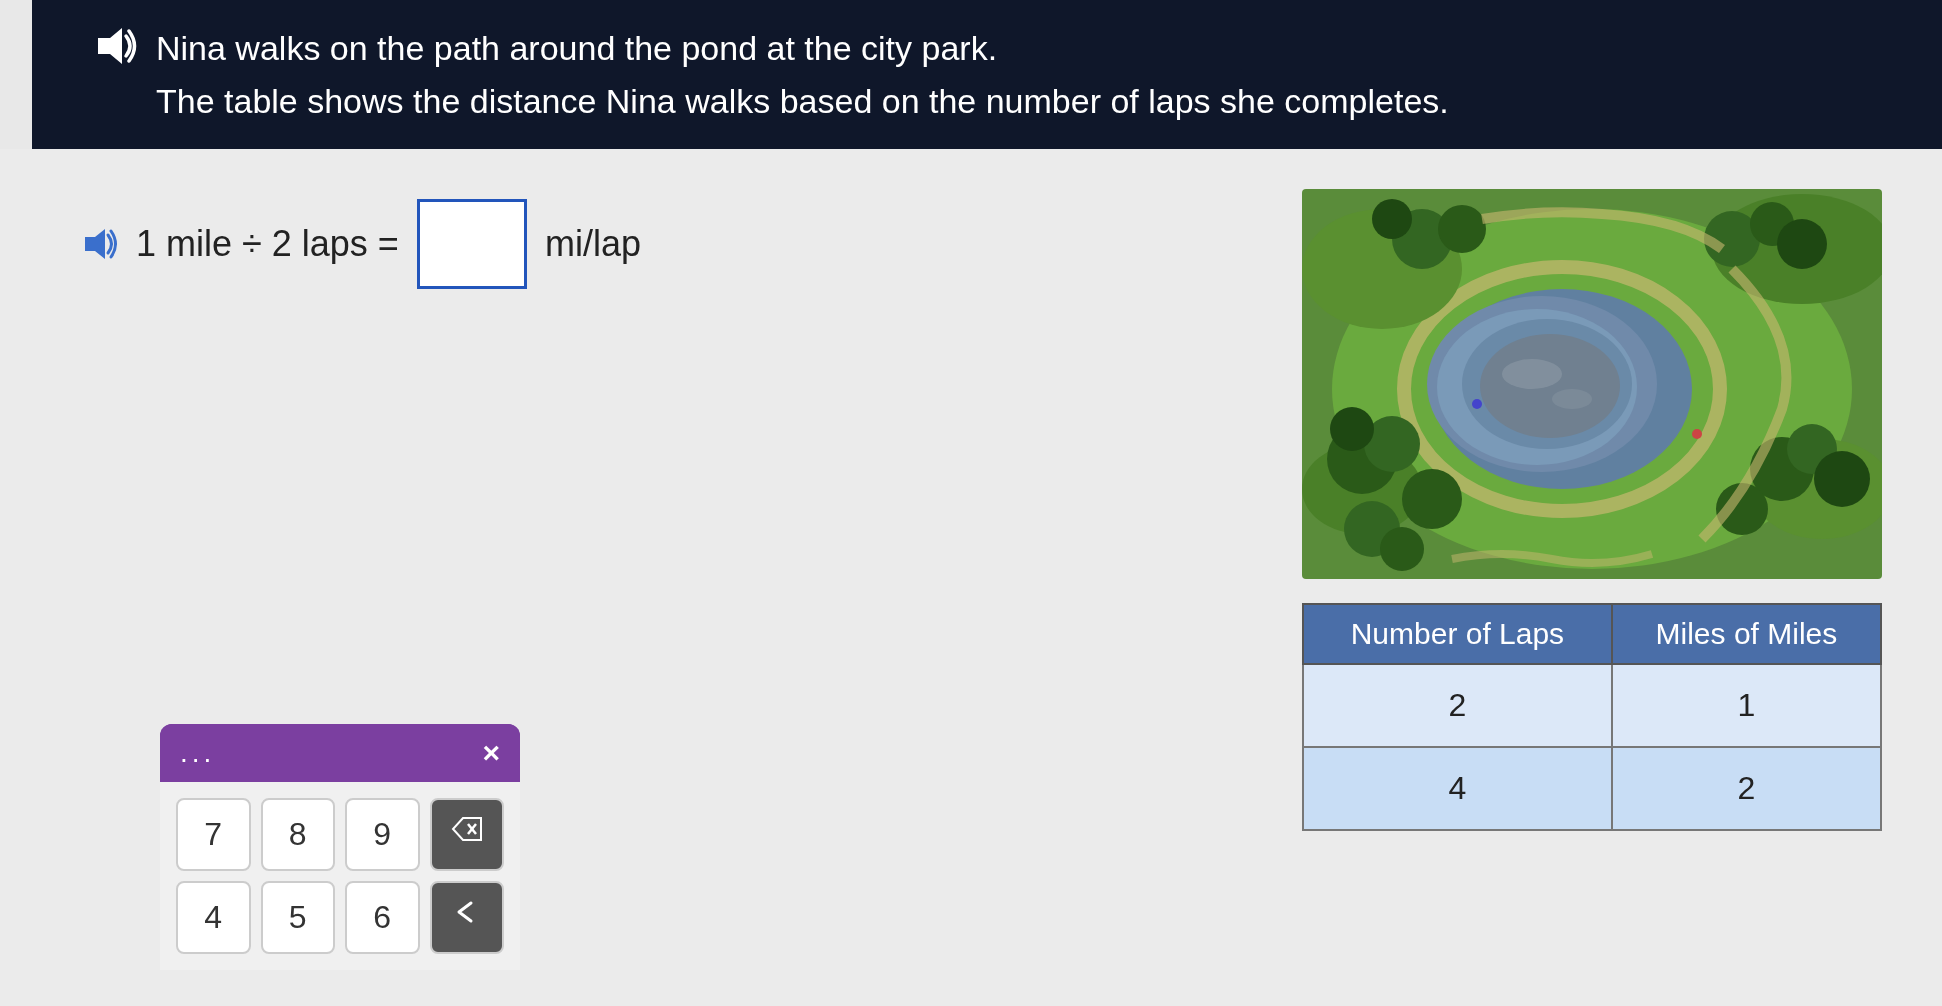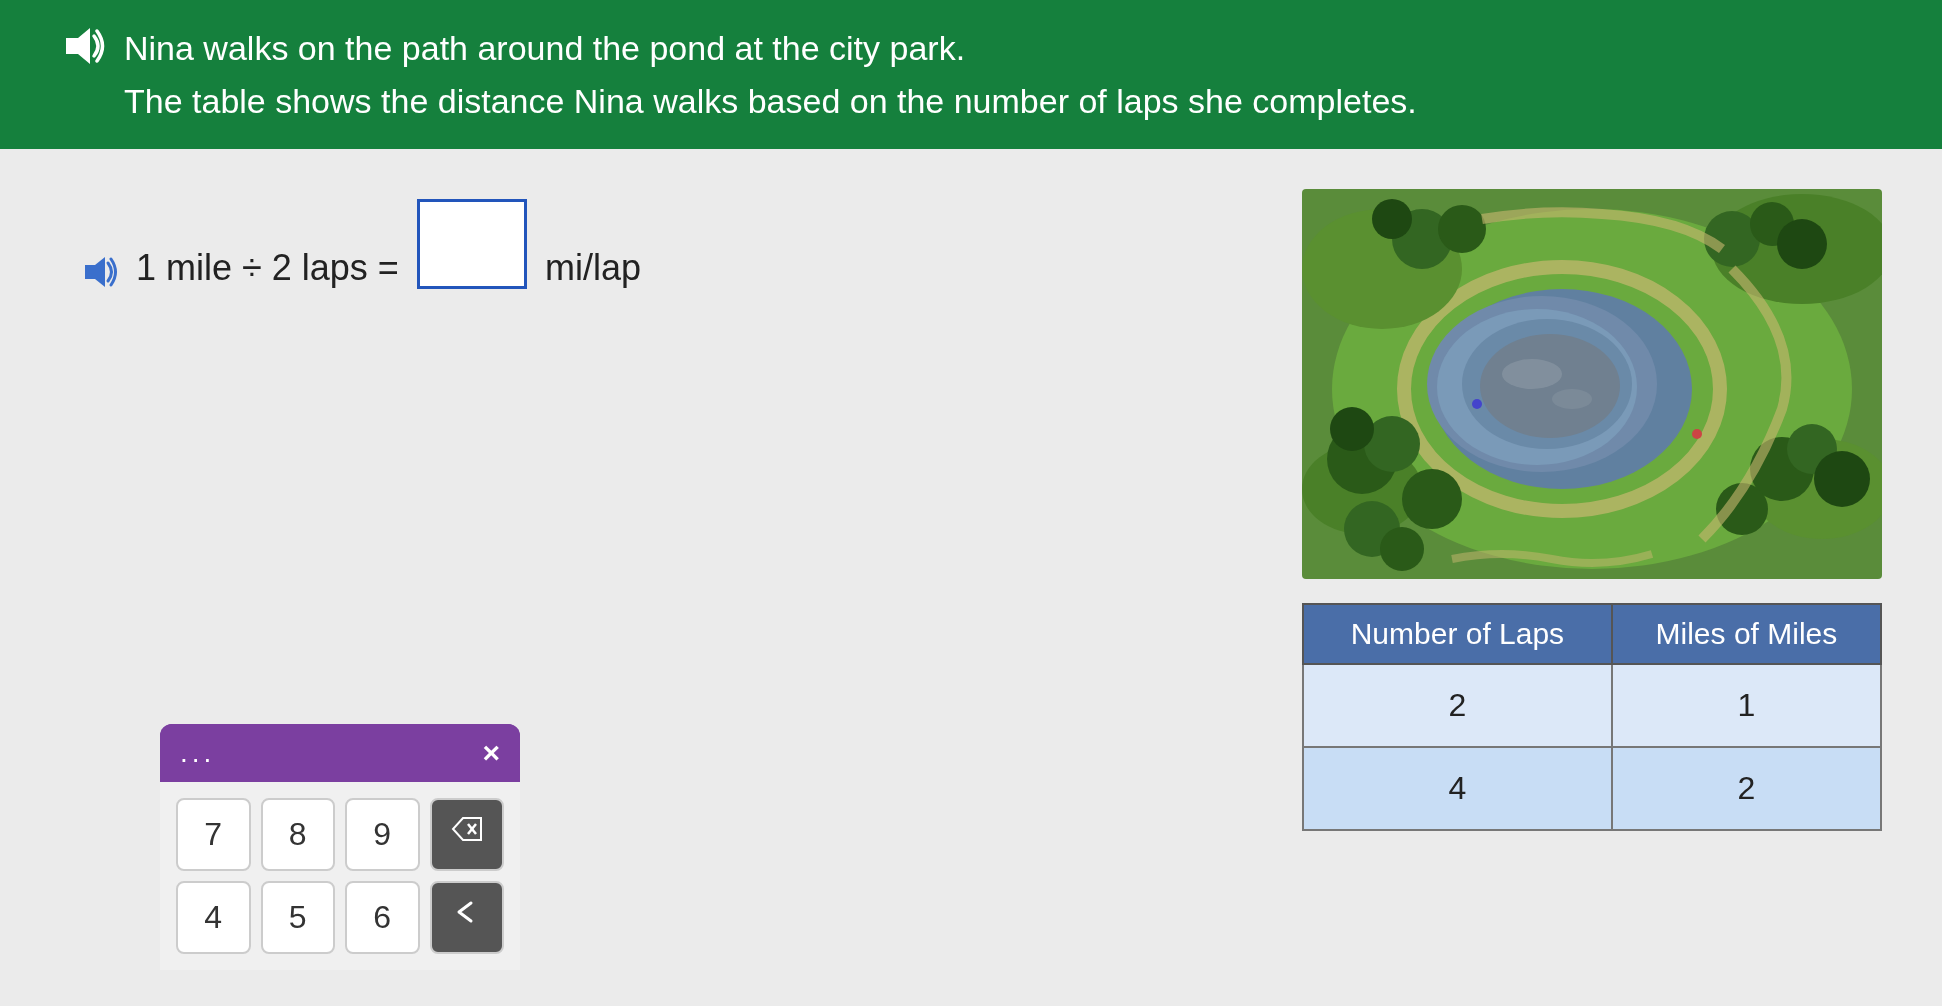--- a/index.html
+++ b/index.html
@@ -6,27 +6,28 @@
     body {
       font-family: 'Segoe UI', Arial, sans-serif;
       background: #e8e8e8;
       width: 1942px;
       min-height: 1006px;
       overflow: hidden;
     }
 
     
     .header-banner {
-      background: #15803d;
+      background: #0f172a;
       color: white;
       padding: 22px 80px 22px 60px;
       display: flex;
       align-items: flex-start;
       gap: 18px;
       min-height: 145px;
+      margin-left: 32px;
     }
     .header-banner .speaker-icon {
       margin-top: 4px;
       flex-shrink: 0;
     }
     .header-banner .header-text {
       font-size: 34px;
       line-height: 1.55;
     }
 
@@ -52,21 +53,21 @@
       display: flex;
       align-items: center;
       gap: 16px;
       font-size: 36px;
       font-weight: bold;
       color: #222;
     }
 
     .equation-row {
       display: flex;
-      align-items: flex-end;
+      align-items: center;
       gap: 18px;
       font-size: 36px;
       color: #222;
       margin-top: 10px;
     }
 
     .answer-box {
       width: 110px;
       height: 90px;
       border: 3px solid #2255BB;

